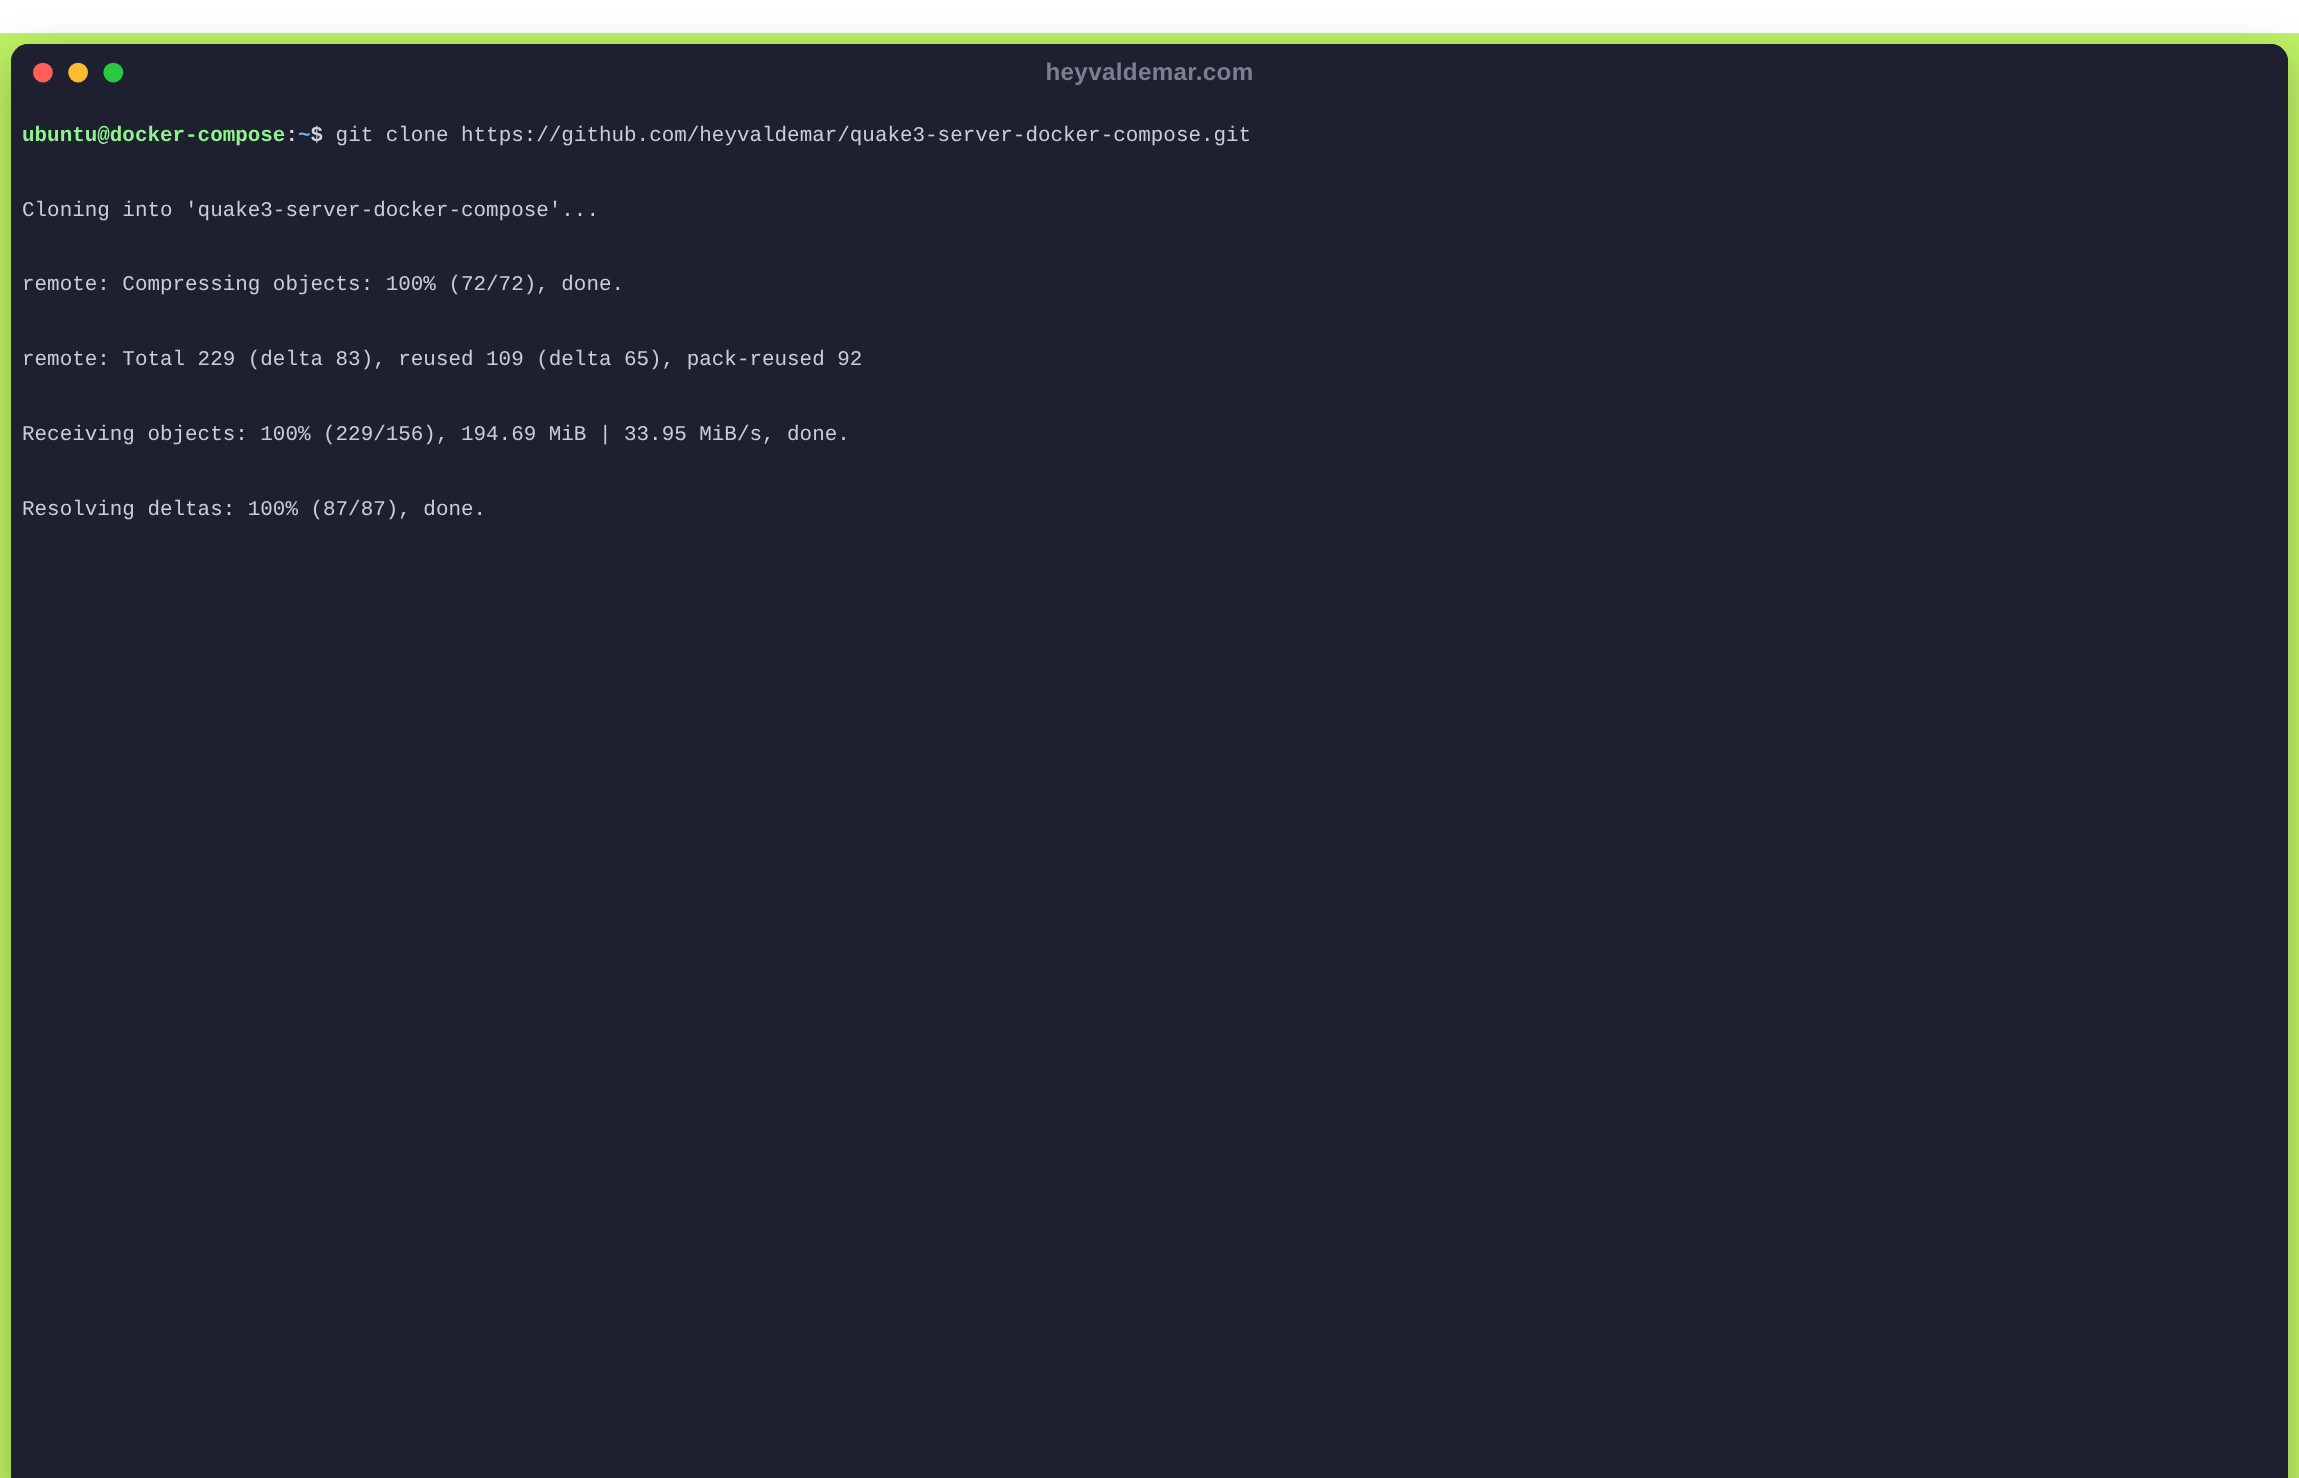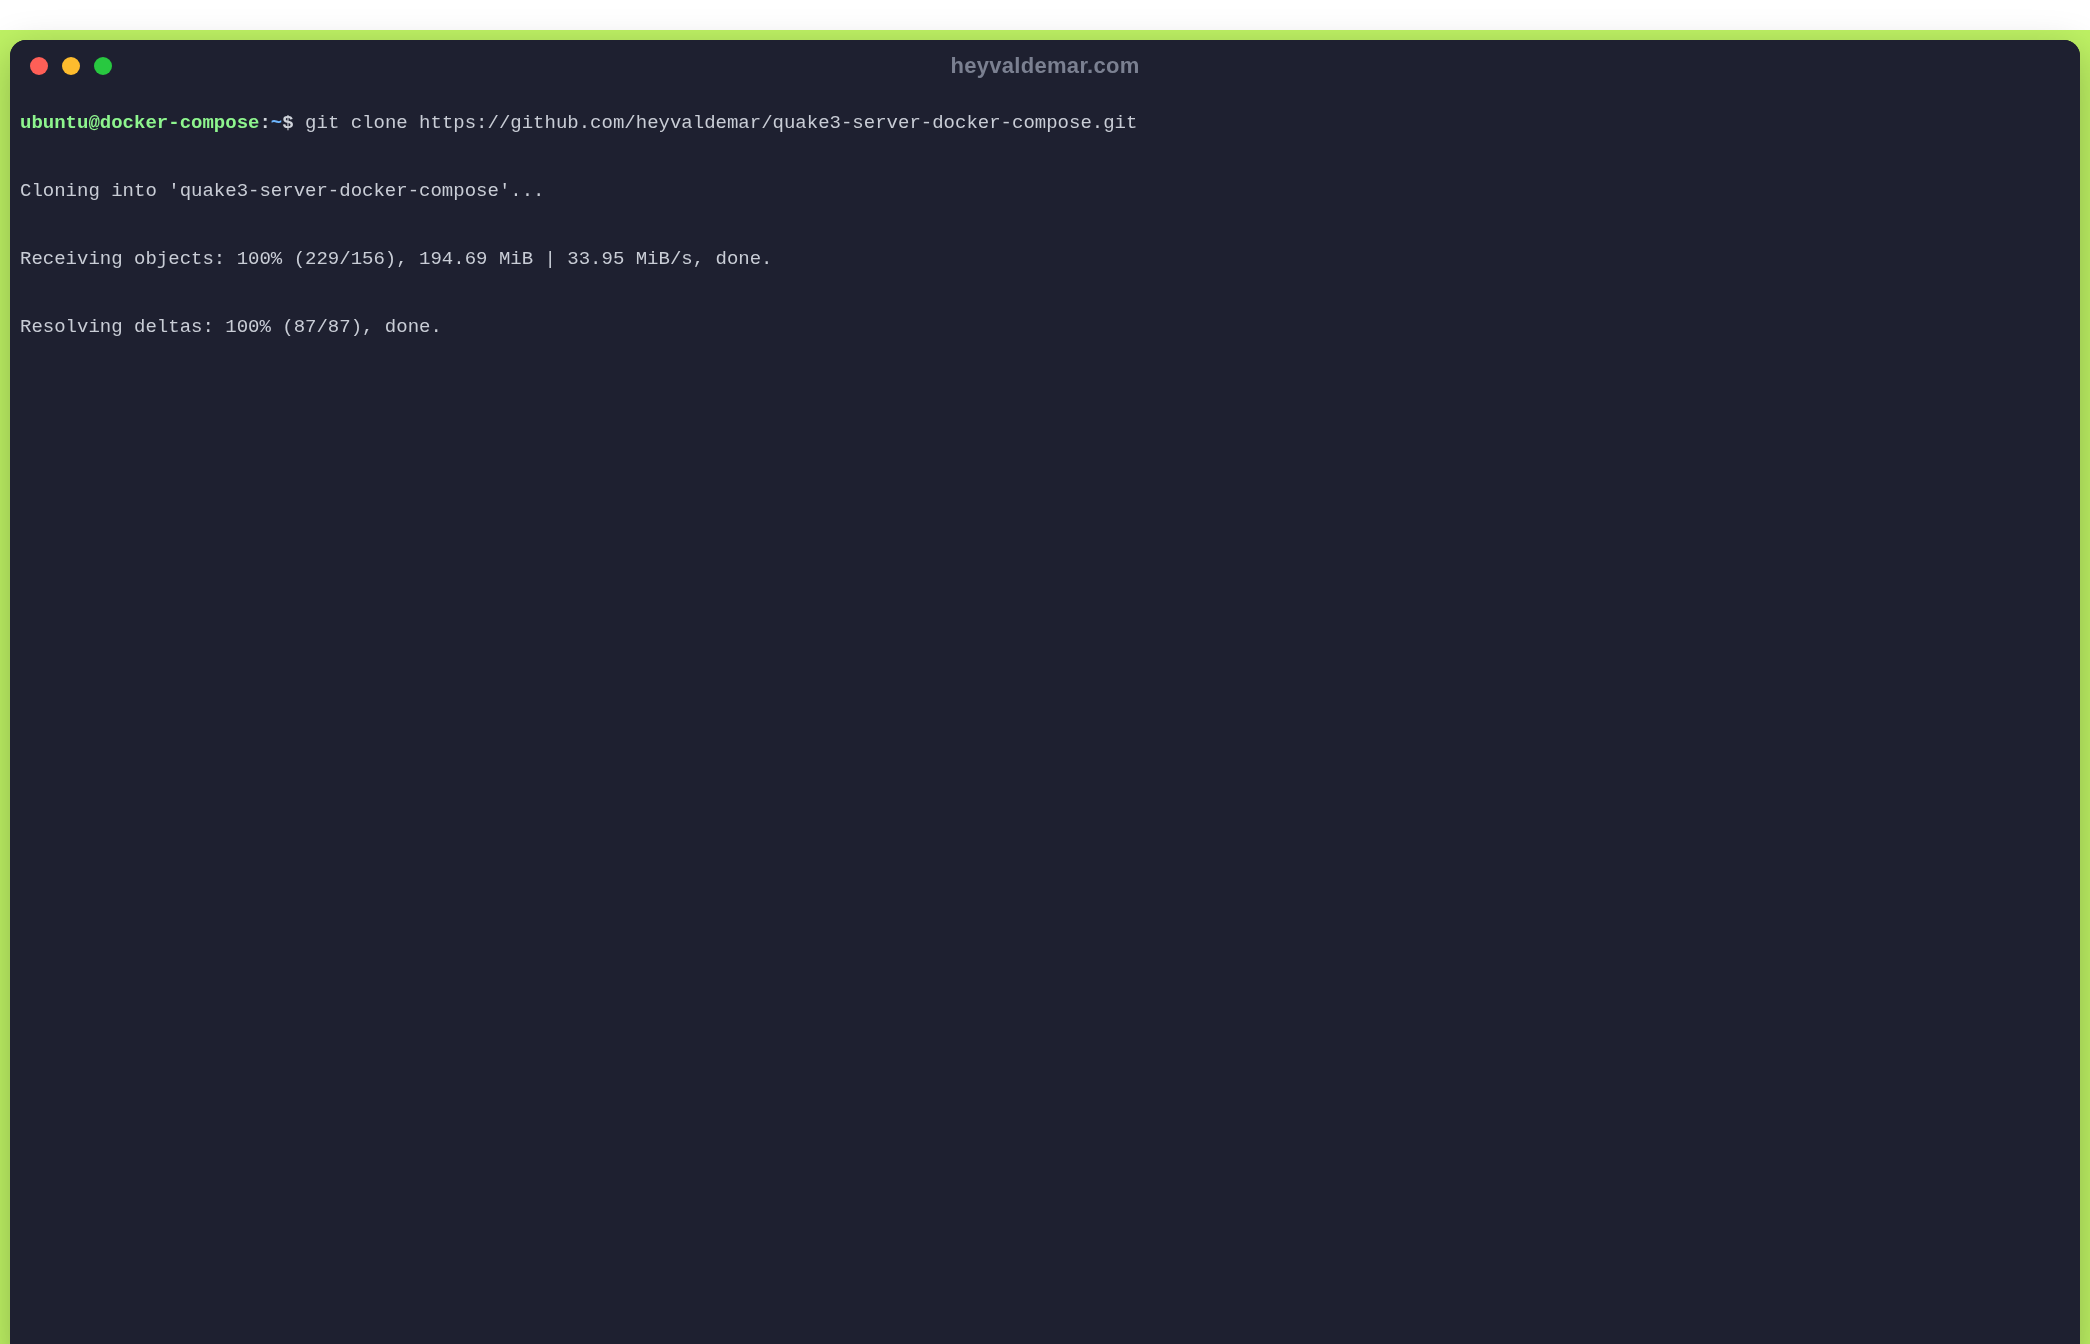--- a/index.html
+++ b/index.html
@@ -109,18 +109,20 @@
       <div class="traffic-lights">
         <span class="circle red"></span>
         <span class="circle yellow"></span>
         <span class="circle green"></span>
       </div>
       <div class="title-text">heyvaldemar.com</div>
     </div>
 
     <div class="terminal-body"><span class="line"><span class="p-user">ubuntu@docker-compose</span><span class="p-colon">:</span><span class="p-path">~</span><span class="p-dollar">$ </span><span class="cmd">git clone https://github.com/heyvaldemar/quake3-server-docker-compose.git</span></span>
 <span class="line out">Cloning into 'quake3-server-docker-compose'...</span>
+<span class="line out">remote: Compressing objects: 100% (72/72), done.</span>
+<span class="line out">remote: Total 229 (delta 83), reused 109 (delta 65), pack-reused 92</span>
 <span class="line out">Receiving objects: 100% (229/156), 194.69 MiB | 33.95 MiB/s, done.</span>
 <span class="line out">Resolving deltas: 100% (87/87), done.</span>
 </div>
 
   </div>
 </div>
 
 </body></html>

